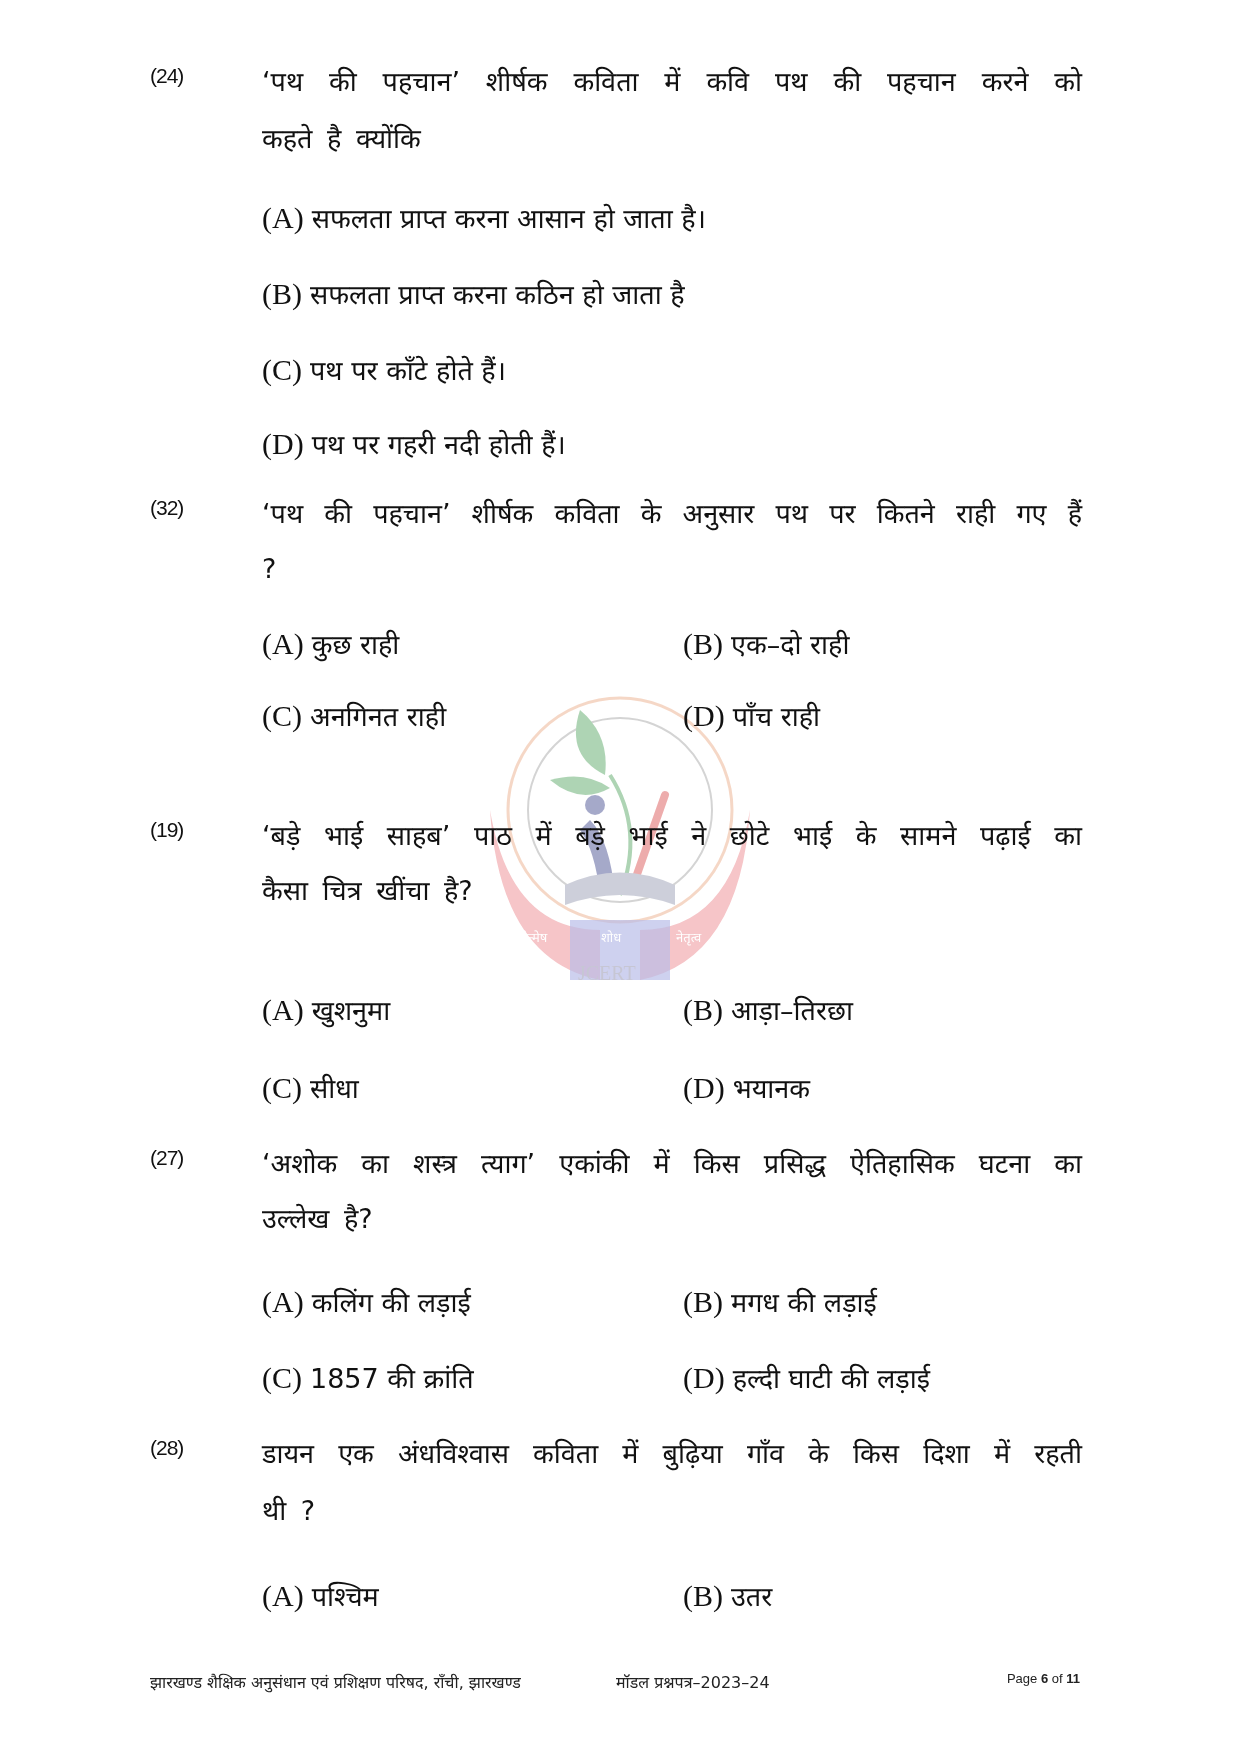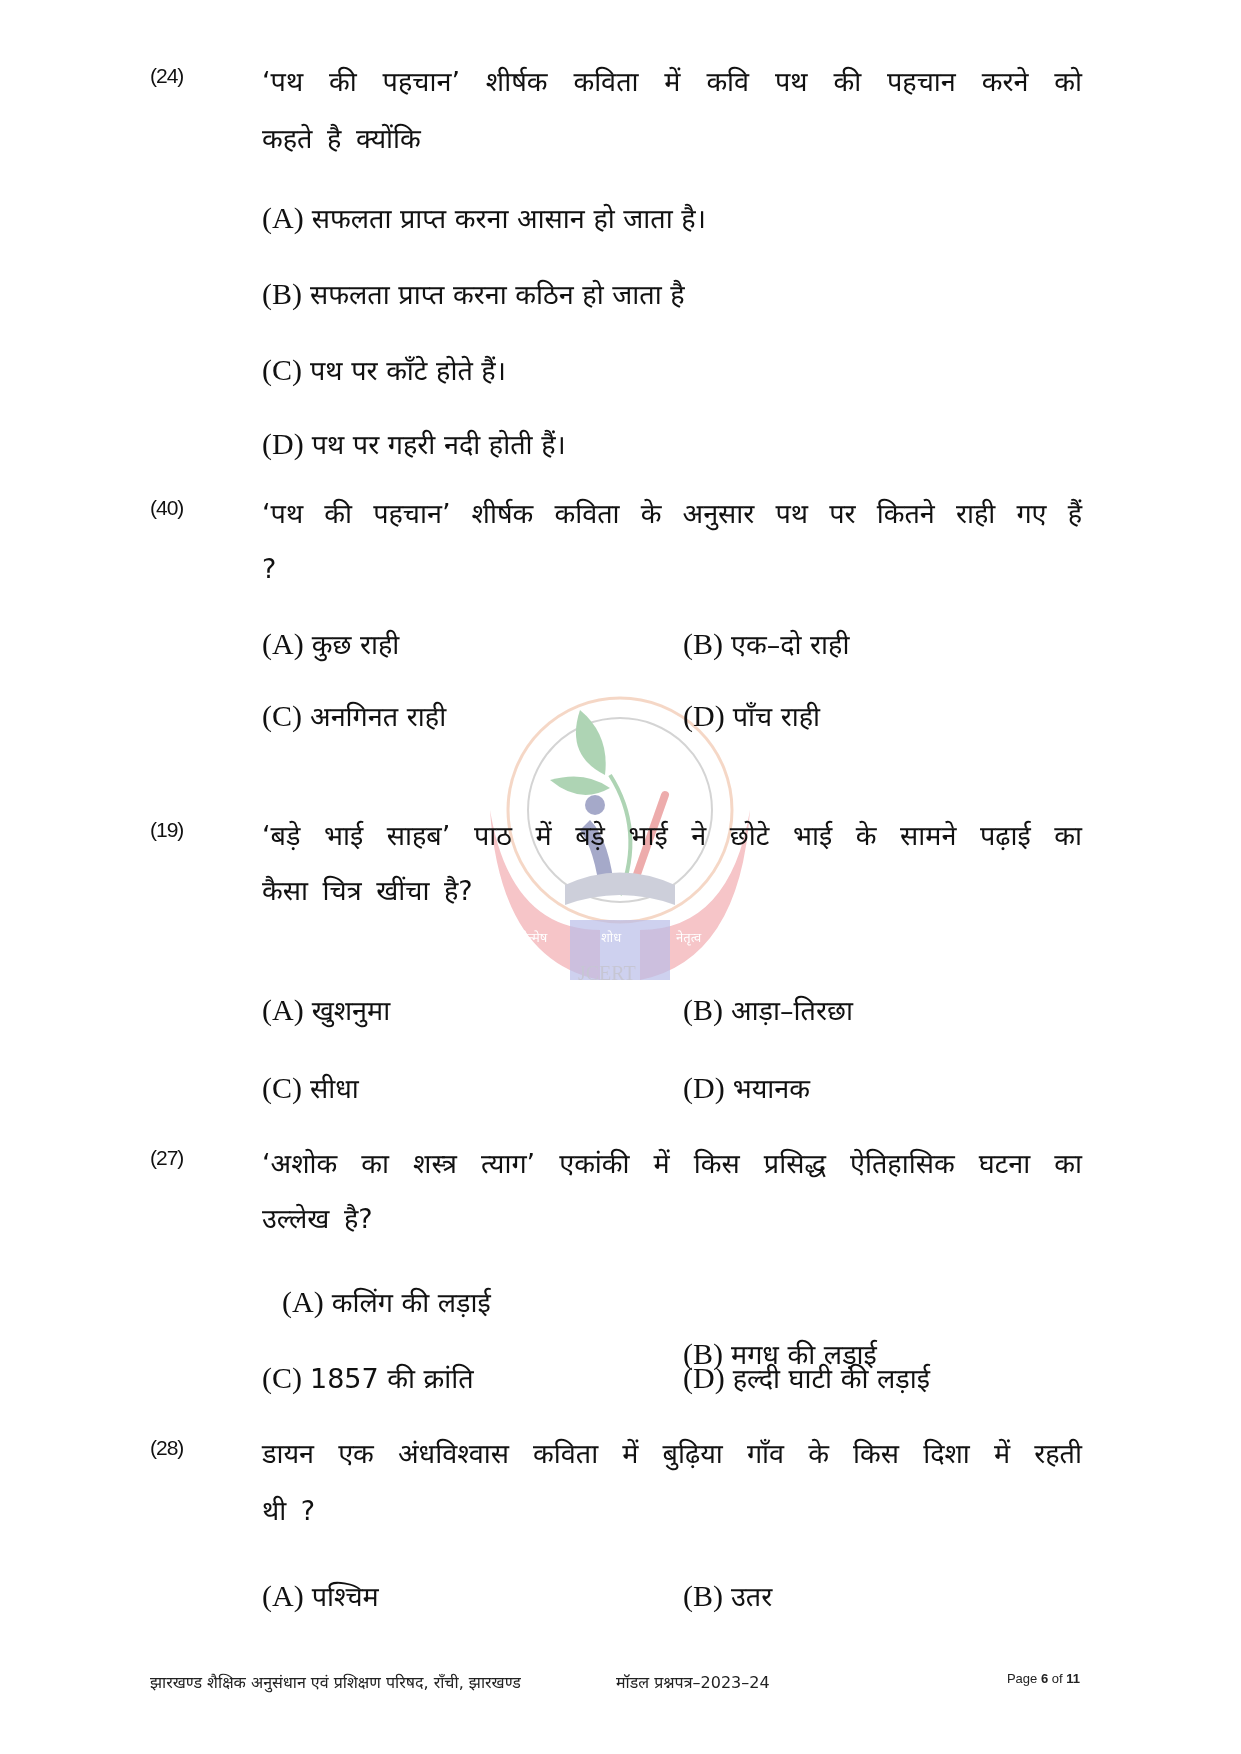--- a/index.html
+++ b/index.html
@@ -74,21 +74,21 @@
     <span class="qnum" style="top:64px;">(24)</span>
     <div class="qline" style="top:64px;">‘पथ की पहचान’ शीर्षक कविता में कवि पथ की पहचान करने को</div>
     <div class="qline last" style="top:121px;">कहते है क्योंकि</div>
     <div class="opt col1" style="top:196px;"><span class="lbl">(A)</span><span>सफलता प्राप्त करना आसान हो जाता है।</span></div>
     <div class="opt col1" style="top:272px;"><span class="lbl">(B)</span><span>सफलता प्राप्त करना कठिन हो जाता है</span></div>
     <div class="opt col1" style="top:348px;"><span class="lbl">(C)</span><span>पथ पर काँटे होते हैं।</span></div>
     <div class="opt col1" style="top:422px;"><span class="lbl">(D)</span><span>पथ पर गहरी नदी होती हैं।</span></div>
   </div>
 
   <div>
-    <span class="qnum" style="top:496px;">(40)</span>
+    <span class="qnum" style="top:496px;">(32)</span>
     <div class="qline" style="top:496px;">‘पथ की पहचान’ शीर्षक कविता के अनुसार पथ पर कितने राही गए हैं</div>
     <div class="qline last" style="top:551px;">?</div>
     <div class="opt col1" style="top:622px;"><span class="lbl">(A)</span><span>कुछ राही</span></div>
     <div class="opt col2" style="top:622px;"><span class="lbl">(B)</span><span>एक–दो राही</span></div>
     <div class="opt col1" style="top:694px;"><span class="lbl">(C)</span><span>अनगिनत राही</span></div>
     <div class="opt col2" style="top:694px;"><span class="lbl">(D)</span><span>पाँच राही</span></div>
   </div>
 
   <div>
     <span class="qnum" style="top:818px;">(19)</span>
@@ -97,22 +97,22 @@
     <div class="opt col1" style="top:988px;"><span class="lbl">(A)</span><span>खुशनुमा</span></div>
     <div class="opt col2" style="top:988px;"><span class="lbl">(B)</span><span>आड़ा–तिरछा</span></div>
     <div class="opt col1" style="top:1066px;text-align:center;"><span class="lbl">(C)</span><span>सीधा</span></div>
     <div class="opt col2" style="top:1066px;"><span class="lbl">(D)</span><span>भयानक</span></div>
   </div>
 
   <div>
     <span class="qnum" style="top:1146px;">(27)</span>
     <div class="qline" style="top:1146px;">‘अशोक का शस्त्र त्याग’ एकांकी में किस प्रसिद्ध ऐतिहासिक घटना का</div>
     <div class="qline last" style="top:1201px;">उल्लेख है?</div>
-    <div class="opt col1" style="top:1280px;margin-left:20px;"><span class="lbl">(A)</span><span>कलिंग की लड़ाई</span></div>
-    <div class="opt col2" style="top:1332px;text-align:right;"><span class="lbl">(B)</span><span>मगध की लड़ाई</span></div>
+    <div class="opt col1" style="top:1280px;"><span class="lbl">(A)</span><span>कलिंग की लड़ाई</span></div>
+    <div class="opt col2" style="top:1280px;text-align:right;"><span class="lbl">(B)</span><span>मगध की लड़ाई</span></div>
     <div class="opt col1" style="top:1356px;"><span class="lbl">(C)</span><span>1857 की क्रांति</span></div>
     <div class="opt col2" style="top:1356px;"><span class="lbl">(D)</span><span>हल्दी घाटी की लड़ाई</span></div>
   </div>
 
   <div>
     <span class="qnum" style="top:1436px;">(28)</span>
     <div class="qline" style="top:1436px;">डायन एक अंधविश्वास कविता में बुढ़िया गाँव के किस दिशा में रहती</div>
     <div class="qline last" style="top:1493px;">थी ?</div>
     <div class="opt col1" style="top:1574px;"><span class="lbl">(A)</span><span>पश्चिम</span></div>
     <div class="opt col2" style="top:1574px;"><span class="lbl">(B)</span><span>उतर</span></div>

